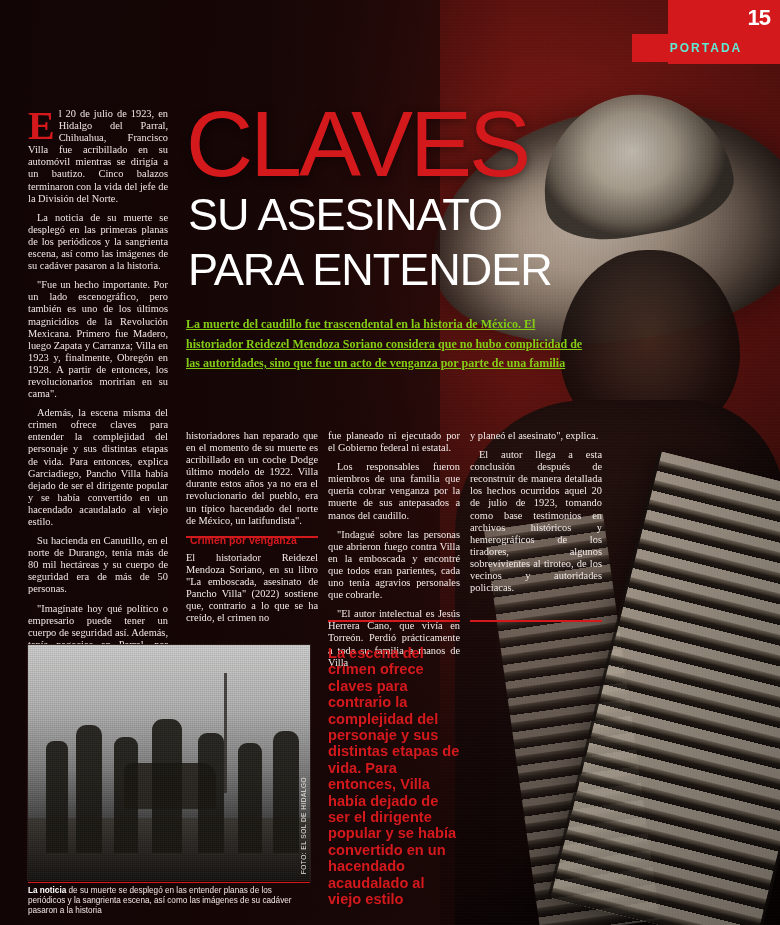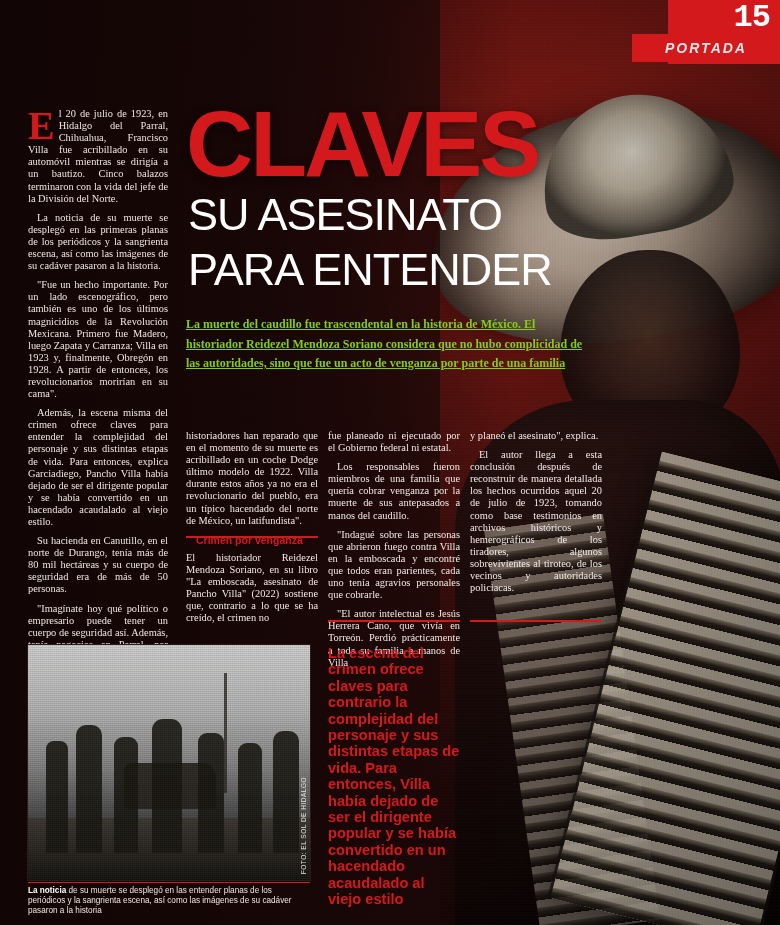--- a/index.html
+++ b/index.html
@@ -104,36 +104,36 @@
   .page{position:absolute;inset:0;z-index:5;}
 
   
   .folio{
     position:absolute;right:0;top:0;width:112px;height:64px;
     background:#d4191d;
     display:flex;flex-direction:column;align-items:flex-end;justify-content:flex-start;
     padding:3px 10px 0 0;box-sizing:border-box;
   }
   .folio-num{
-    font-family:Liberation Mono, monospace;
-    font-weight:bold;font-size:32px;line-height:30px;color:#fff;letter-spacing:-1px;text-align:right;
+    font-family:Liberation Sans, sans-serif;
+    font-weight:bold;font-size:22px;line-height:30px;color:#fff;letter-spacing:-1px;text-align:right;
   }
   .folio-bar{
     position:absolute;right:0;top:34px;width:148px;height:28px;background:#d4191d;
     display:flex;align-items:center;justify-content:center;
   }
-  .folio-bar span{font-size:14px;font-weight:bold;letter-spacing:2px;color:#e5e5e5;font-style:italic;}
+  .folio-bar span{font-size:12px;font-weight:bold;letter-spacing:2px;color:#5eead4;}
 
   
   .headline{
     position:absolute;left:186px;top:104px;width:460px;
   }
   .headline .claves{
     font-family:"Liberation Sans", sans-serif;
-    font-weight:bold;font-size:93px;line-height:80px;color:#d4191d;
+    font-weight:normal;font-size:93px;line-height:80px;color:#d4191d;
     letter-spacing:-3px;margin:0;
     text-shadow:0 2px 10px rgba(0,0,0,.45);
   }
   .headline .sub{
     font-family:"Liberation Sans", sans-serif;
     font-weight:normal;font-size:45px;line-height:49px;color:#fff;
     letter-spacing:-1px;margin:6px 0 0 2px;
   }
 
   
@@ -163,21 +163,21 @@
     font-size:10.4px;line-height:12.1px;color:#f2eae8;text-align:justify;
   }
   .col p{margin:0 0 7px 0;text-indent:9px;}
   .col p.noind{text-indent:0;}
   .col2{left:186px;top:430px;width:132px;}
   .col3{left:328px;top:430px;width:132px;}
   .col4{left:470px;top:430px;width:132px;}
 
   .subhead{
     color:#d4191d;font-family:"Liberation Sans", sans-serif;
-    font-weight:bold;font-size:10.5px;line-height:13px;margin:3px 0 5px 10px;
+    font-weight:bold;font-size:10.5px;line-height:13px;margin:3px 0 5px 4px;
   }
   .rule{
     position:absolute;height:2px;background:#d4191d;
   }
   .rule-c3{left:328px;top:620px;width:132px;}
   .rule-c4{left:470px;top:620px;width:132px;}
   .rule-c2{left:186px;top:536px;width:132px;}
 
   
   .pullquote{

